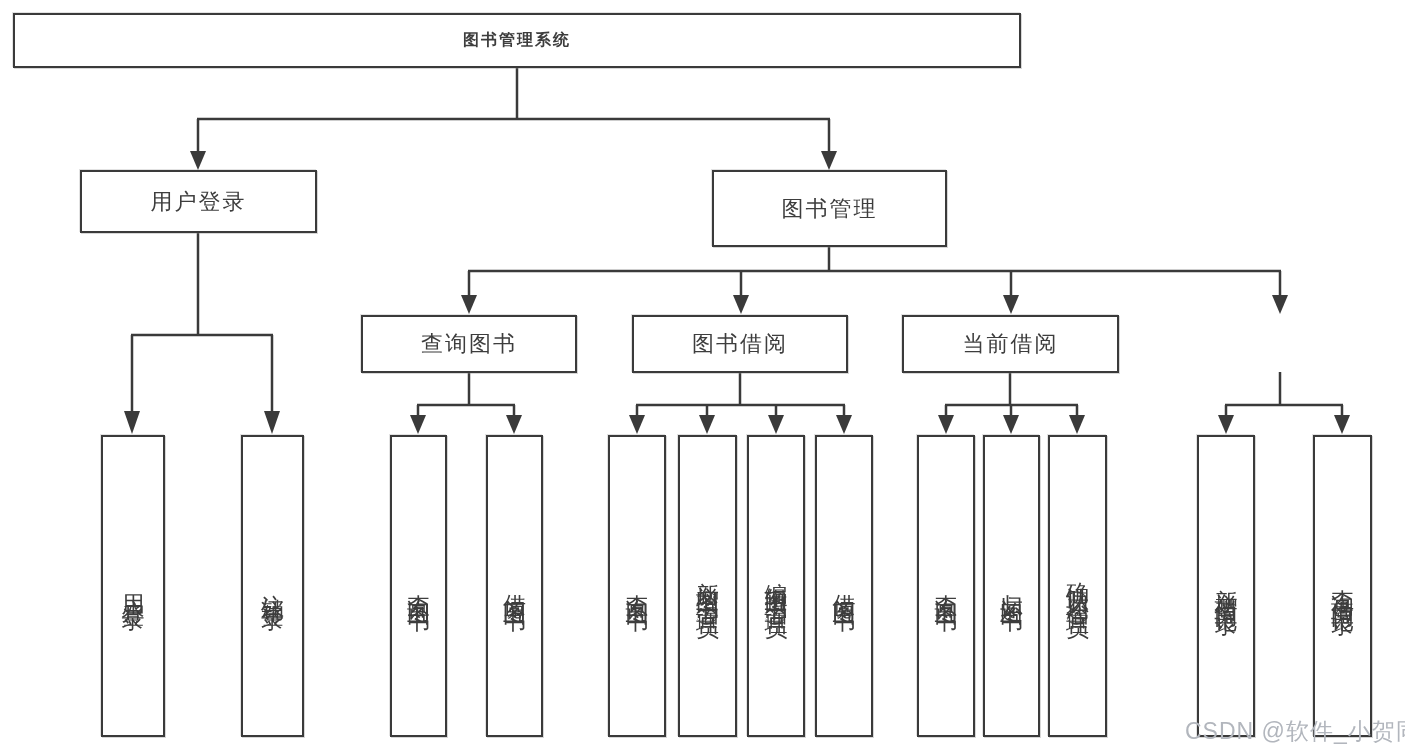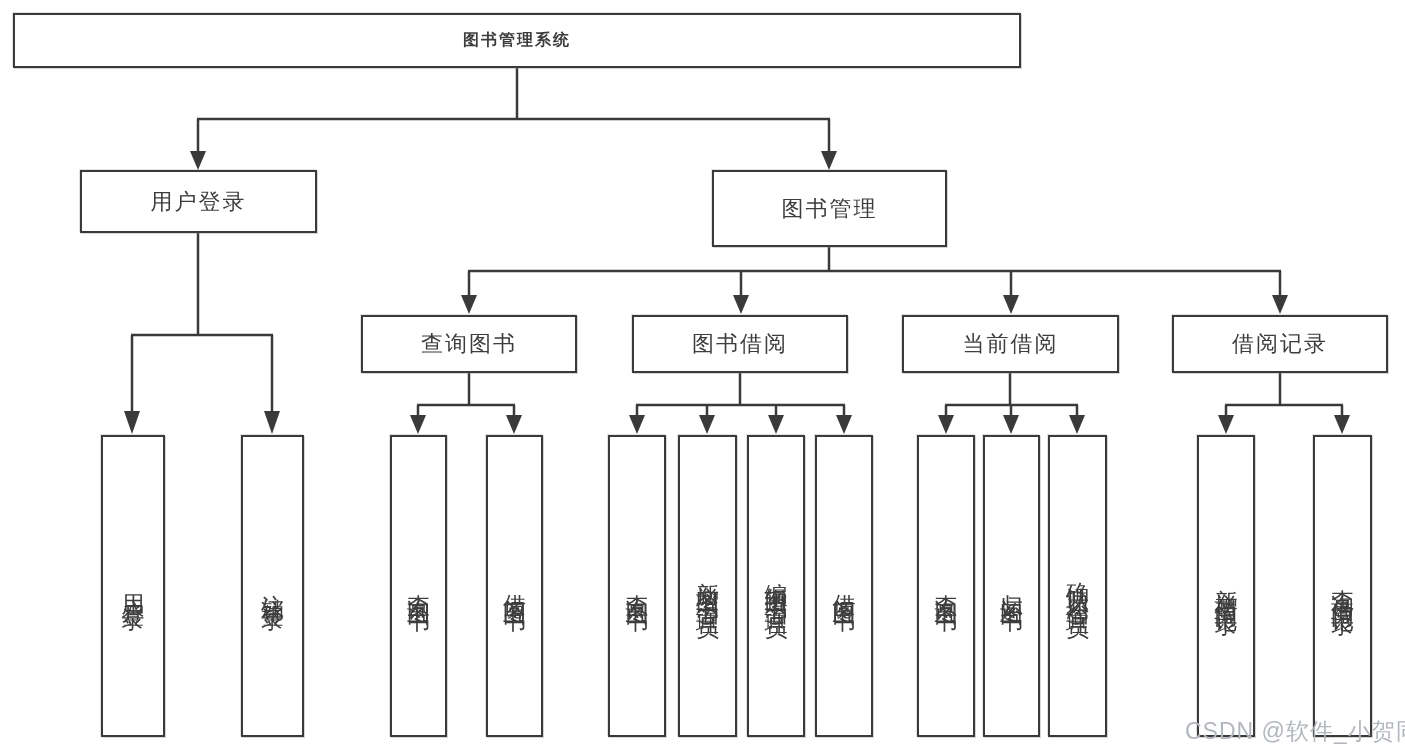--- a/index.html
+++ b/index.html
@@ -137,23 +137,20 @@
 
   <div class="node h-node" style="left:361px;top:315px;width:216px;height:58px">
     <span>查询图书</span>
   </div>
   <div class="node h-node" style="left:632px;top:315px;width:216px;height:58px">
     <span>图书借阅</span>
   </div>
   <div class="node h-node" style="left:902px;top:315px;width:217px;height:58px">
     <span>当前借阅</span>
   </div>
-  <div class="node h-node" style="left:1172px;top:315px;width:216px;height:58px">
-    <span>借阅记录</span>
-  </div>
 
   <div class="node v-node" style="left:101px;top:435px;width:64px;height:302px">
     <span>用户登录</span>
   </div>
   <div class="node v-node" style="left:241px;top:435px;width:63px;height:302px">
     <span>注销登录</span>
   </div>
 
   <div class="node v-node" style="left:390px;top:435px;width:57px;height:302px">
     <span>查询图书</span>

